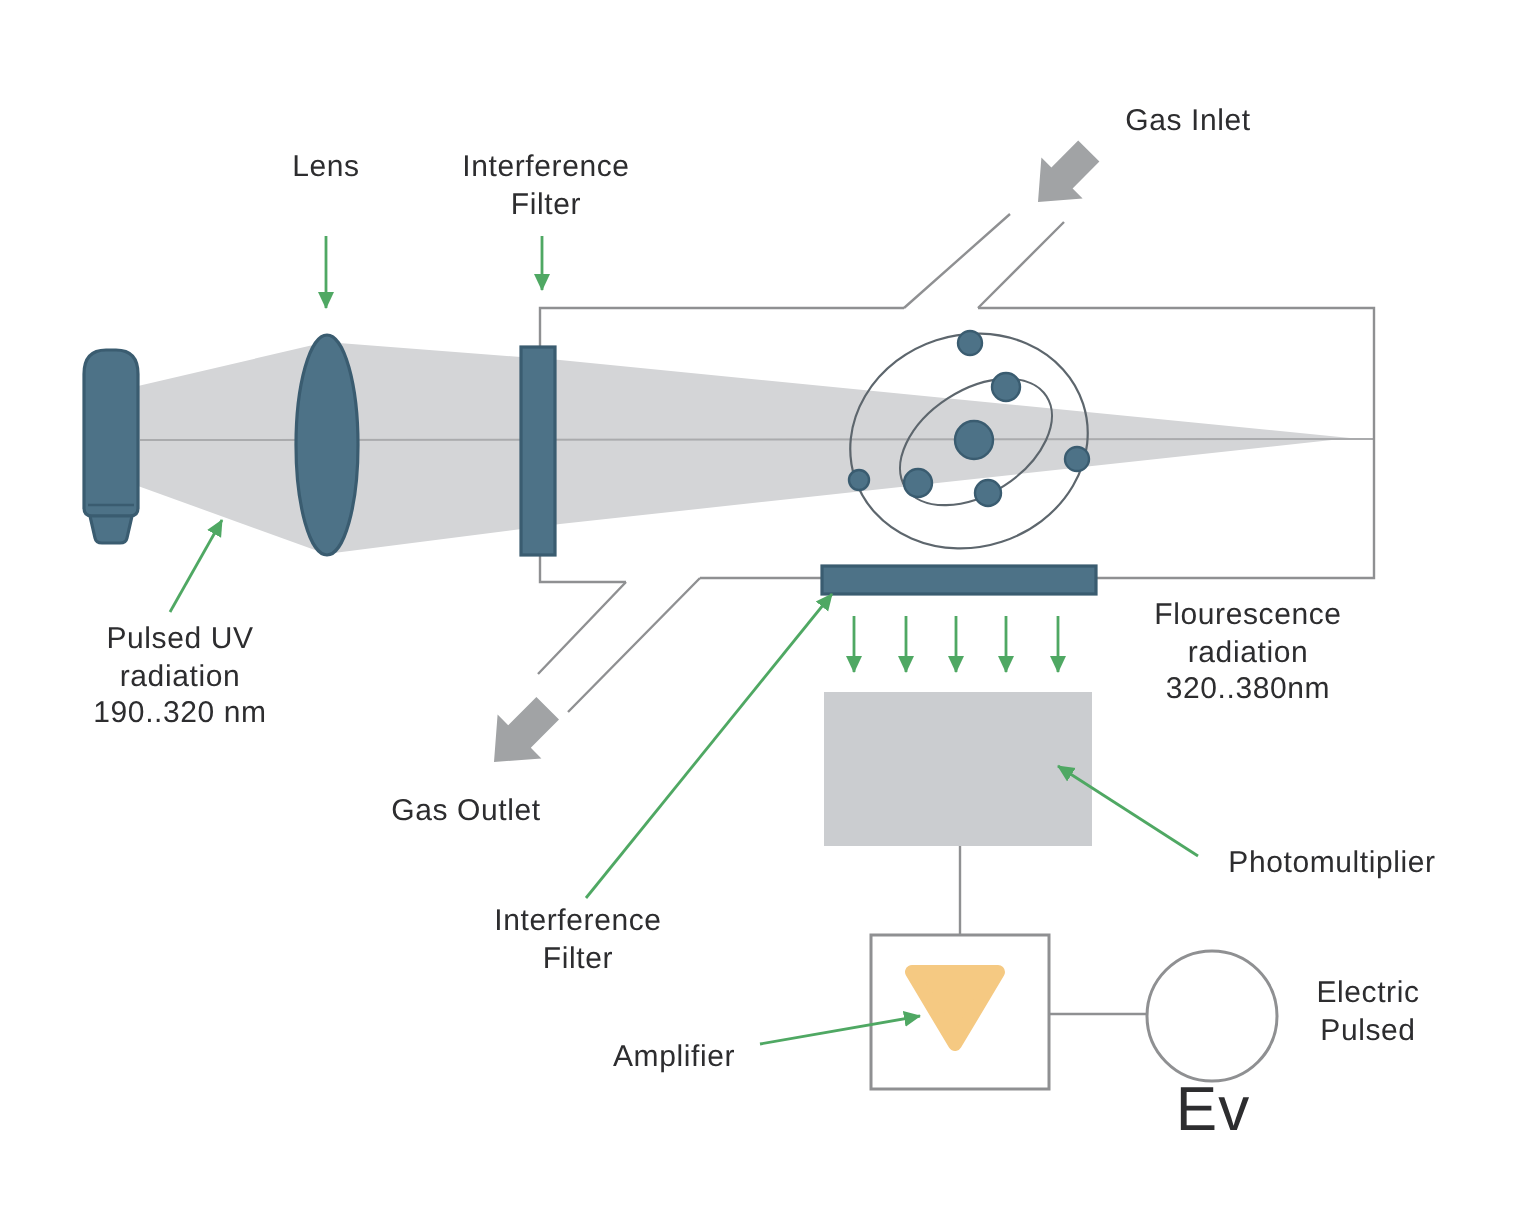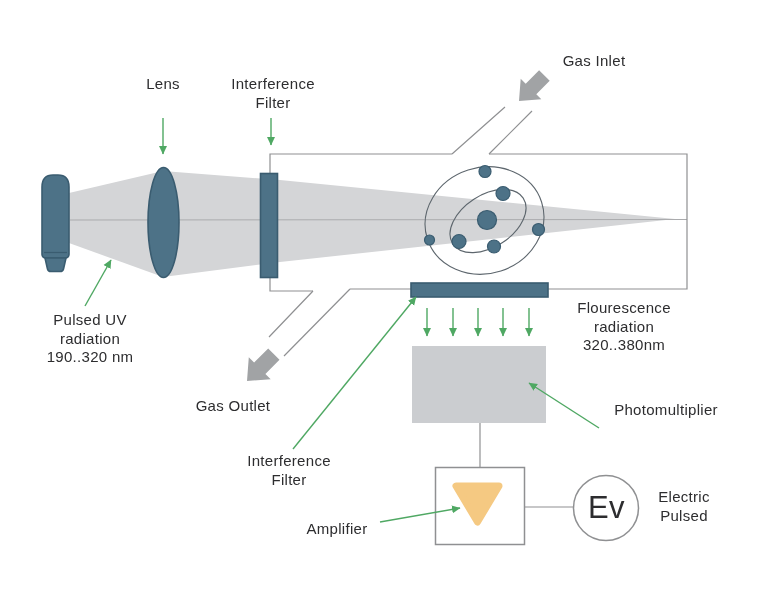--- a/index.html
+++ b/index.html
@@ -20,21 +20,21 @@
   .grayarrow{fill:var(--gray-arrow);stroke:none;}
   .pm-fill{fill:var(--photomultiplier);stroke:none;}
   .whitebox{fill:#ffffff;stroke:var(--outline);stroke-width:1.5;}
   .amp-tri{fill:var(--amplifier-triangle);stroke:var(--amplifier-triangle);
            stroke-width:7;stroke-linejoin:round;}
   .green-line{stroke:var(--green);stroke-width:1.4;fill:none;}
   .green-head{fill:var(--green);}
   .label{position:absolute;font-size:15px;line-height:18.5px;text-align:center;
          color:var(--text);letter-spacing:0.3px;}
   .label .ln{display:block;}
-  .label.ev{font-size:31px;line-height:36px;letter-spacing:0.5px;}
+  .label.ev{font-size:31px;line-height:36px;letter-spacing:0.5px;margin-top:47px;}
 </style>
 </head>
 <body>
 
 <div class="stage">
 
   <svg width="768" height="612" viewBox="0 0 768 612">
     <defs>
       <marker id="ah" markerUnits="userSpaceOnUse" markerWidth="10" markerHeight="10" refX="8" refY="4.5" orient="auto">
         <path class="green-head" d="M0,0.5 L8.5,4.5 L0,8.5 Z"></path>
@@ -131,21 +131,21 @@
   </div>
 
   <div class="label" style="left:272px;top:520px;width:130px;">Amplifier</div>
 
   <div class="label" style="left:554px;top:299px;width:140px;">
     <span class="ln">Flourescence</span>
     <span class="ln">radiation</span>
     <span class="ln">320..380nm</span>
   </div>
 
-  <div class="label" style="left:591px;top:401px;width:150px;text-align:center;">Photomultiplier</div>
+  <div class="label" style="left:591px;top:423px;width:150px;text-align:center;">Photomultiplier</div>
 
   <div class="label" style="left:619px;top:488px;width:130px;">
     <span class="ln">Electric</span>
     <span class="ln">Pulsed</span>
   </div>
 
   <div class="label ev" style="left:574px;top:490px;width:65px;">Ev</div>
 
 </div>
 

